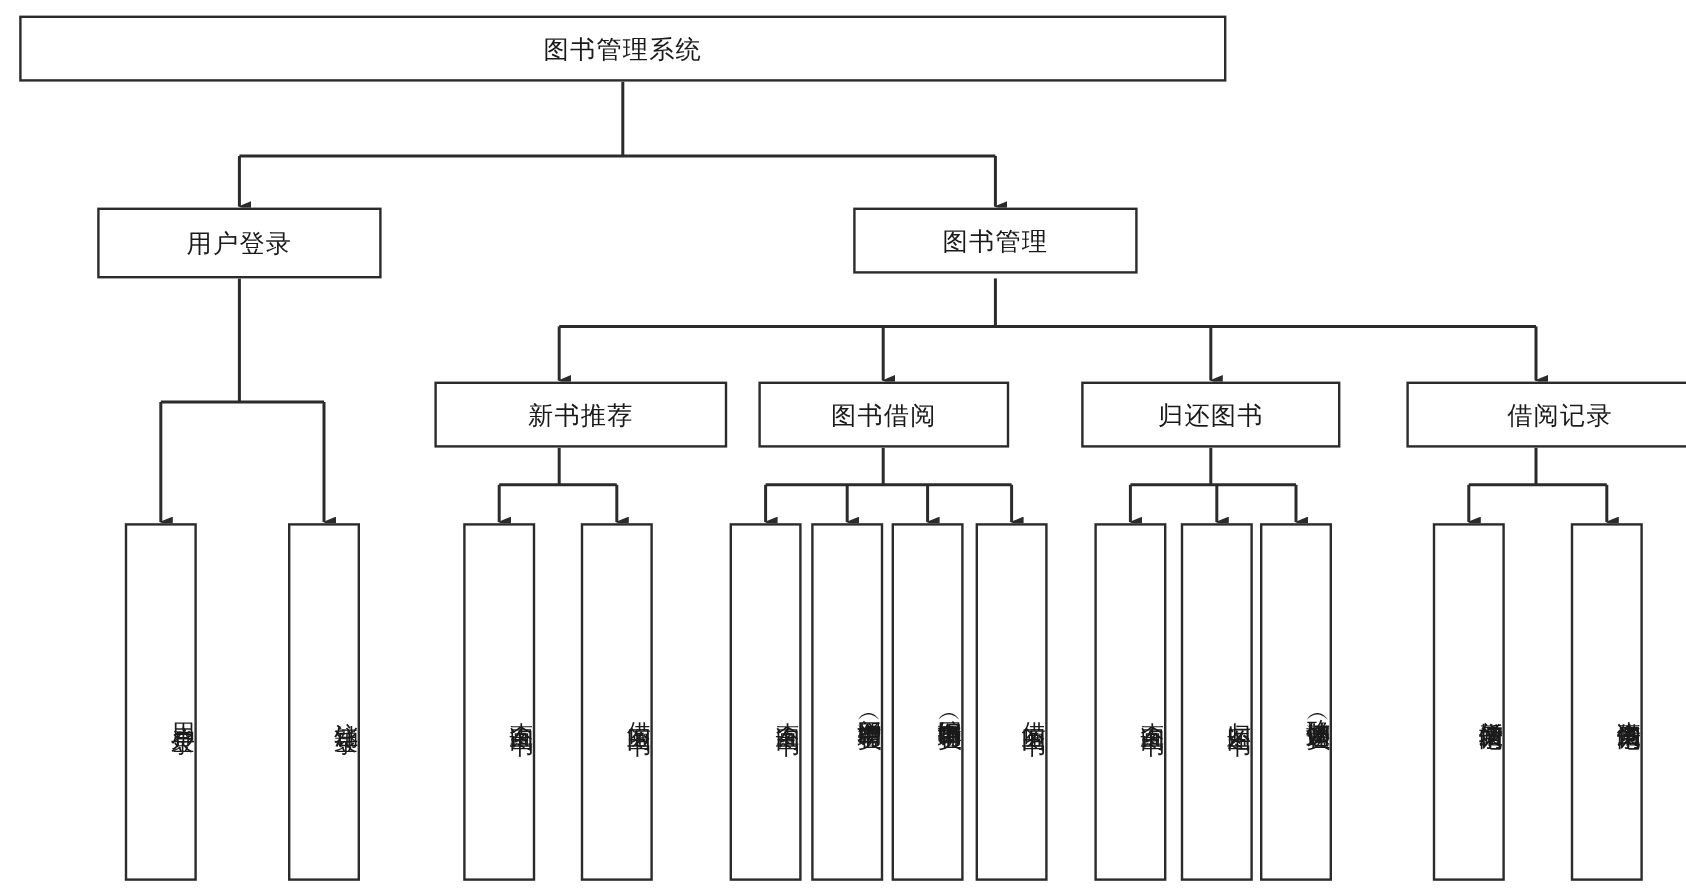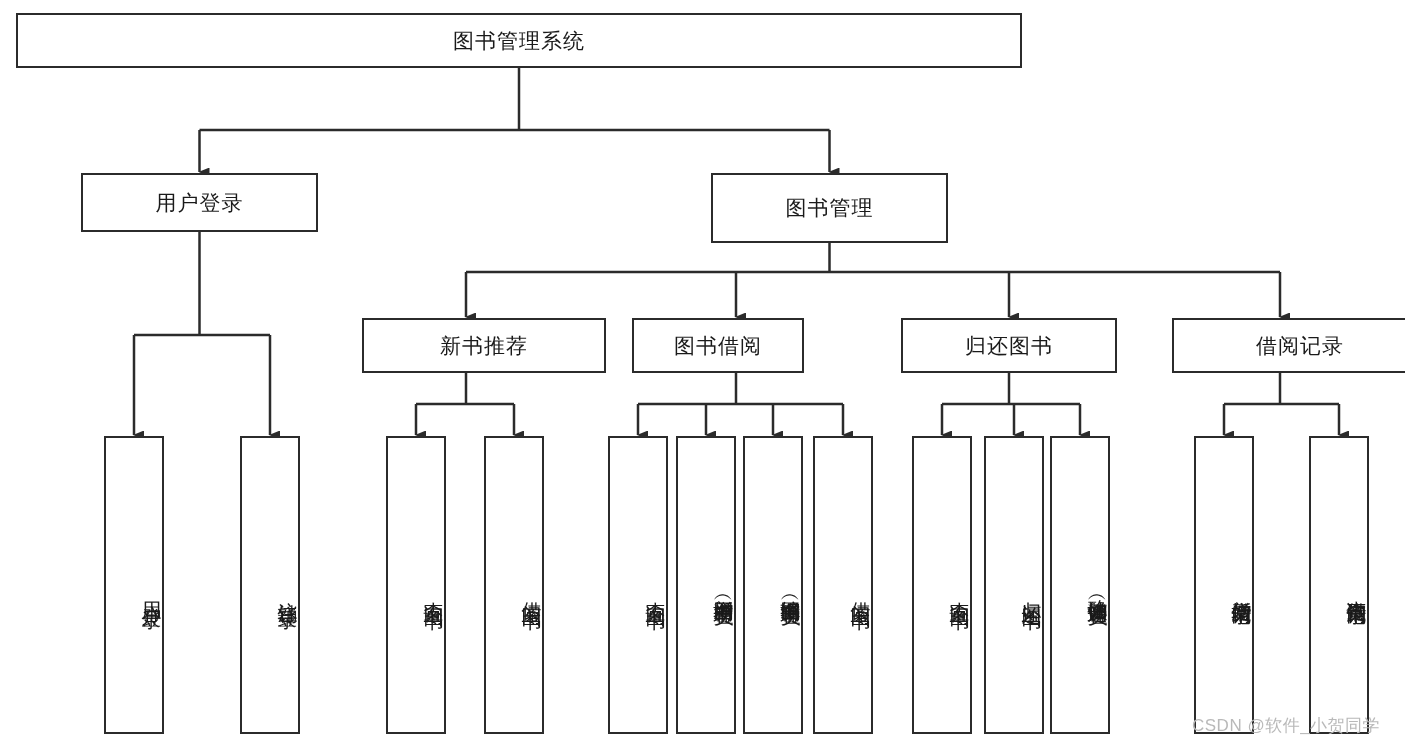--- a/index.html
+++ b/index.html
@@ -109,27 +109,27 @@
         <line x1="1339" y1="404" x2="1339" y2="435" stroke="#2b2b2b" stroke-width="2.5" marker-end="url(#arrowhead)"></line>
       </g>
   </svg>
   <div id="node-layer">
       <div class="node horizontal" style="left: 16px; top: 13px; width: 1006px; height: 55px;">
         <span class="node-label">图书管理系统</span>
       </div>
       <div class="node horizontal" style="left: 81px; top: 173px; width: 237px; height: 59px;">
         <span class="node-label">用户登录</span>
       </div>
-      <div class="node horizontal" style="left: 711px; top: 173px; width: 237px; height: 70px;">
+      <div class="node horizontal" style="left: 711px; top: 173px; width: 237px; height: 55px;">
         <span class="node-label">图书管理</span>
       </div>
       <div class="node horizontal" style="left: 362px; top: 318px; width: 244px; height: 55px;">
         <span class="node-label">新书推荐</span>
       </div>
-      <div class="node horizontal" style="left: 632px; top: 318px; width: 172px; height: 55px;">
+      <div class="node horizontal" style="left: 632px; top: 318px; width: 209px; height: 55px;">
         <span class="node-label">图书借阅</span>
       </div>
       <div class="node horizontal" style="left: 901px; top: 318px; width: 216px; height: 55px;">
         <span class="node-label">归还图书</span>
       </div>
       <div class="node horizontal" style="left: 1172px; top: 318px; width: 256px; height: 55px;">
         <span class="node-label">借阅记录</span>
       </div>
       <div class="node vertical" style="left: 104px; top: 436px; width: 60px; height: 298px;">
         <span class="node-label">用户登录</span>
@@ -164,14 +164,13 @@
       <div class="node vertical tall-text" style="left: 1050px; top: 436px; width: 60px; height: 298px;">
         <span class="node-label">确认归还（管理员）</span>
       </div>
       <div class="node vertical tall-text" style="left: 1194px; top: 436px; width: 60px; height: 298px;">
         <span class="node-label">新增借阅记录</span>
       </div>
       <div class="node vertical tall-text" style="left: 1309px; top: 436px; width: 60px; height: 298px;">
         <span class="node-label">查询借阅记录</span>
       </div>
     </div>
-  <div class="watermark" style="left:1192px; top:714px;">CSDN @软件_小贺同学</div>
 </div>
 
 </body></html>

